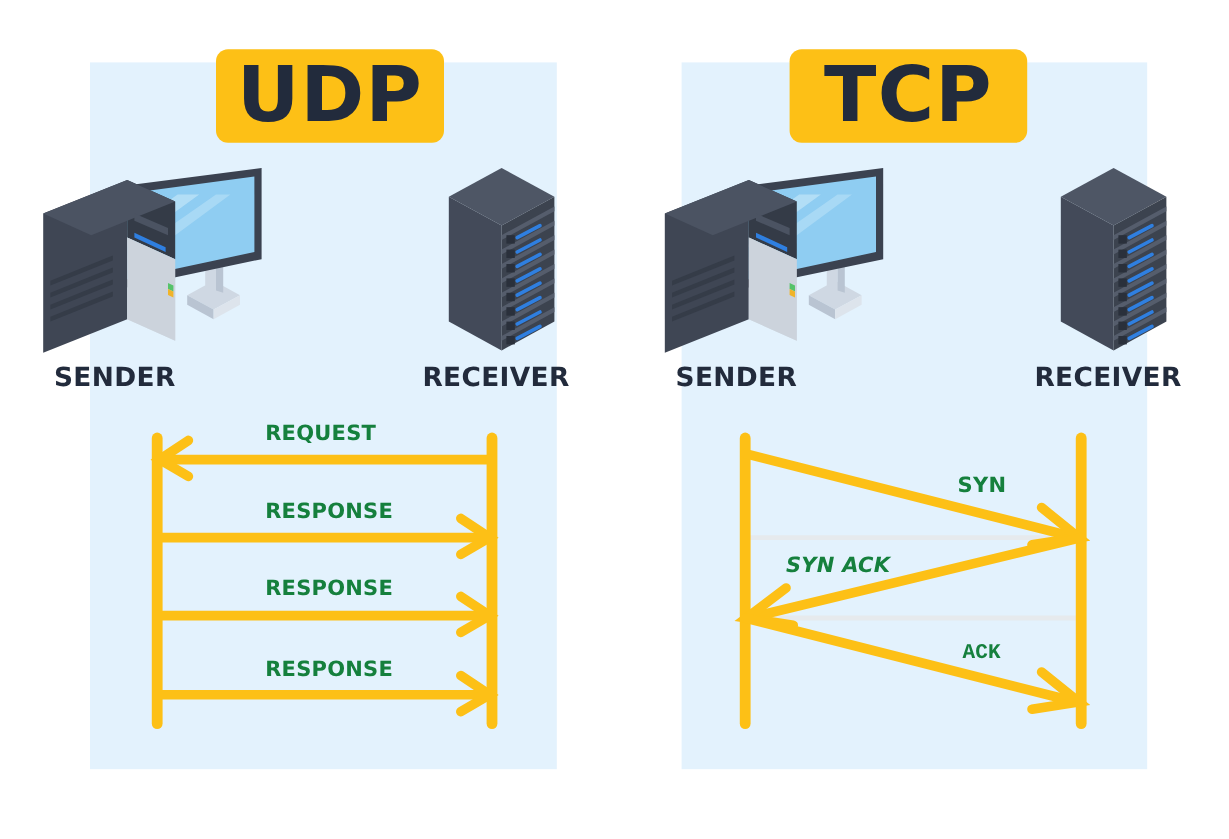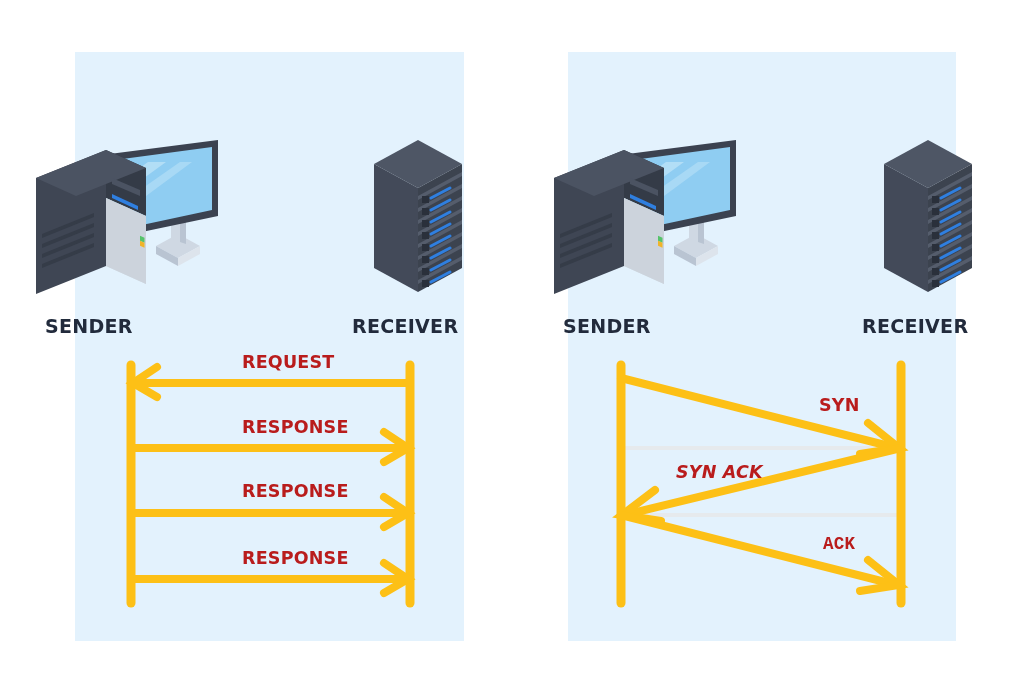--- a/index.html
+++ b/index.html
@@ -39,25 +39,24 @@
     font-family: "DejaVu Sans", sans-serif;
     letter-spacing: 1px;
   }
   #badge-udp { left: 180px; top: 41px; width: 190px; height: 78px; font-size: 64px; }
   #badge-tcp { left: 658px; top: 41px; width: 198px; height: 78px; font-size: 64px; }
 
   .node-label {
     position: absolute;
     color: #222b3c;
     font-weight: bold;
-    font-size: 19px;
+    font-size: 22px;
     font-family: "DejaVu Sans", sans-serif;
     letter-spacing: 0.3px;
     white-space: nowrap;
-    margin-top: 12px;
   }
   #label-udp-sender   { left: 45px;  top: 303px; }
   #label-udp-receiver { left: 352px; top: 303px; }
   #label-tcp-sender   { left: 563px; top: 303px; }
   #label-tcp-receiver { left: 862px; top: 303px; }
 
   .art {
     position: absolute;
   }
   #art-udp-pc     { left: 28px;  top: 138px; }
@@ -66,43 +65,43 @@
   #art-tcp-server { left: 878px; top: 134px; }
 
   .flow-svg {
     position: absolute;
   }
   #flow-udp { left: 110px; top: 345px; }
   #flow-tcp { left: 600px; top: 345px; }
 
   .flow-label {
     position: absolute;
-    color: #b91c1c;
+    color: #15803d;
     font-weight: bold;
     font-size: 17.5px;
     font-family: "DejaVu Sans", sans-serif;
     letter-spacing: 0.2px;
     white-space: nowrap;
-    margin-left: 21px;
   }
   #udp-lbl-0 { left: 221px; top: 352px; }
   #udp-lbl-1 { left: 221px; top: 417px; }
   #udp-lbl-2 { left: 221px; top: 481px; }
   #udp-lbl-3 { left: 221px; top: 548px; }
   #tcp-lbl-0 { left: 798px; top: 395px; }
   #tcp-lbl-1 { left: 655px; top: 462px; font-style: italic; }
   #tcp-lbl-2 { left: 802px; top: 534px; font-family: Liberation Mono, monospace; }
 </style>
 </head>
 <body>
 
 <div class="stage">
 
   <div class="panel-bg" id="panel-udp"></div>
 
+  <div class="badge" id="badge-udp">UDP</div>
 
   <svg class="art" id="art-udp-pc" width="196" height="168" viewBox="0 0 196 168">
 
     <polygon points="128,108 150,96 172,108 150,120" fill="#cfd8e3"></polygon>
     <polygon points="128,108 128,116 150,128 150,120" fill="#b9c4d2"></polygon>
     <polygon points="150,120 150,128 172,116 172,108" fill="#dde4ec"></polygon>
     <polygon points="143,72 152,72 152,104 143,100" fill="#cfd8e3"></polygon>
     <polygon points="152,72 158,74 158,106 152,104" fill="#b9c4d2"></polygon>
 
     <polygon points="66,18 190,2 190,78 66,104" fill="#3b4250"></polygon>
@@ -192,20 +191,21 @@
     </g>
   </svg>
 
   <div class="flow-label" id="udp-lbl-0">REQUEST</div>
   <div class="flow-label" id="udp-lbl-1">RESPONSE</div>
   <div class="flow-label" id="udp-lbl-2">RESPONSE</div>
   <div class="flow-label" id="udp-lbl-3">RESPONSE</div>
 
   <div class="panel-bg" id="panel-tcp"></div>
 
+  <div class="badge" id="badge-tcp">TCP</div>
 
   <svg class="art" id="art-tcp-pc" width="196" height="168" viewBox="0 0 196 168">
     <polygon points="128,108 150,96 172,108 150,120" fill="#cfd8e3"></polygon>
     <polygon points="128,108 128,116 150,128 150,120" fill="#b9c4d2"></polygon>
     <polygon points="150,120 150,128 172,116 172,108" fill="#dde4ec"></polygon>
     <polygon points="143,72 152,72 152,104 143,100" fill="#cfd8e3"></polygon>
     <polygon points="152,72 158,74 158,106 152,104" fill="#b9c4d2"></polygon>
     <polygon points="66,18 190,2 190,78 66,104" fill="#3b4250"></polygon>
     <polygon points="72,24 184,9 184,72 72,96" fill="#8fcdf2"></polygon>
     <polygon points="72,58 120,24 138,24 72,72" fill="#b9e1f7" opacity="0.85"></polygon>

